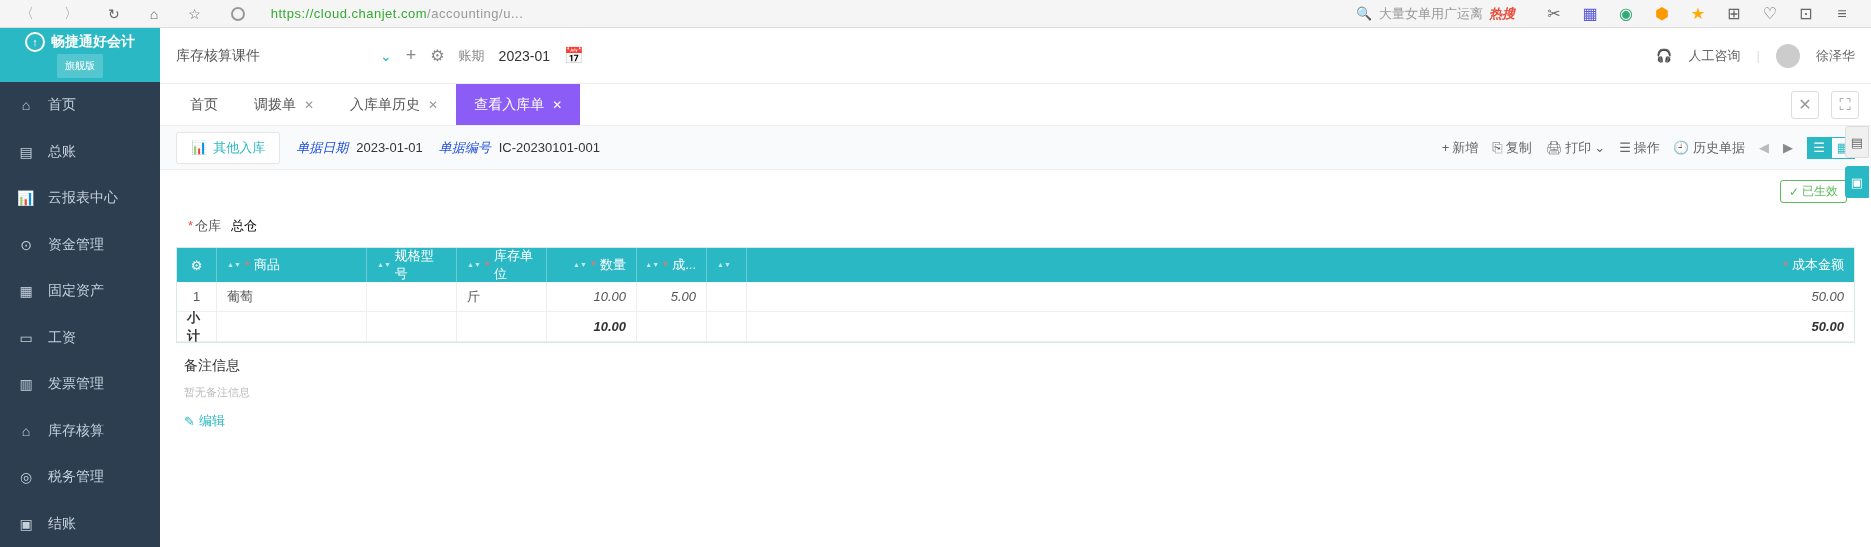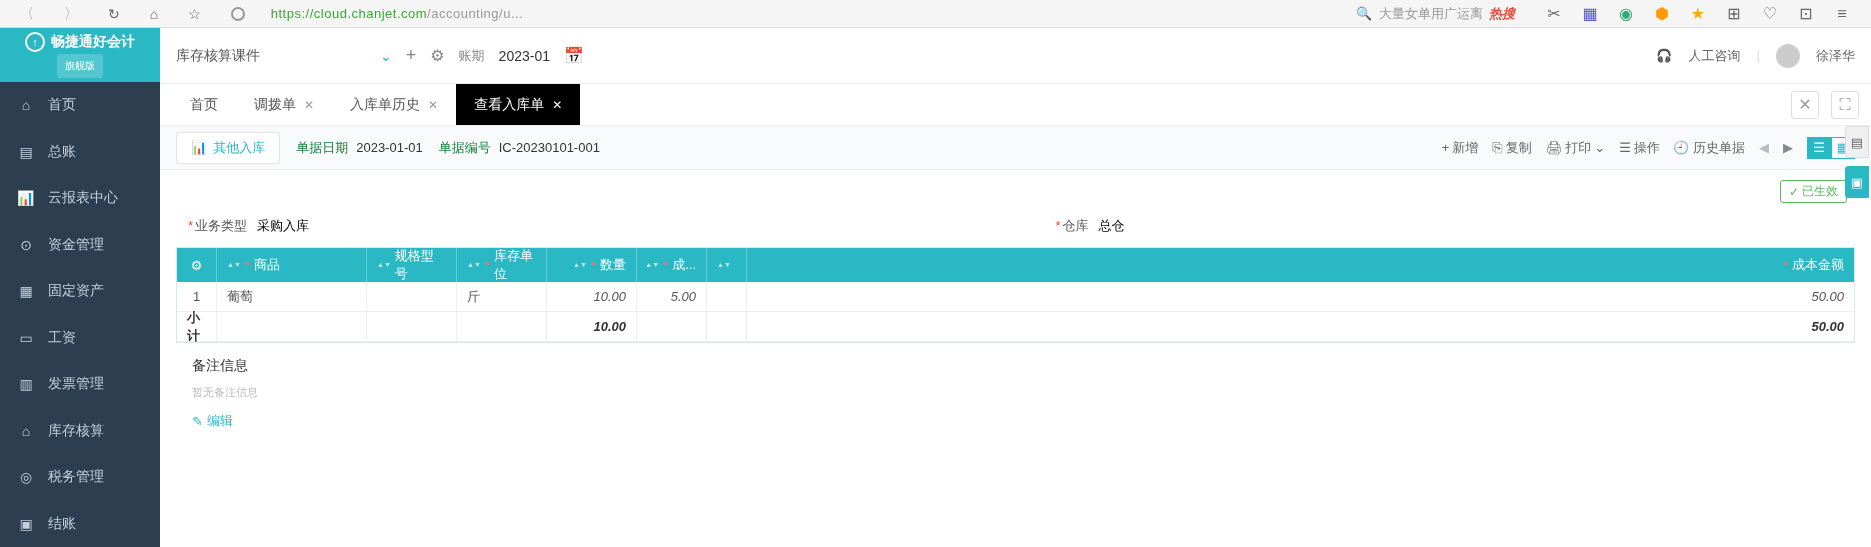--- a/index.html
+++ b/index.html
@@ -35,32 +35,32 @@
     .top-header { height: 56px; border-bottom: 1px solid #eee; display: flex; align-items: center; padding: 0 16px; gap: 14px; }
     .account-select { color: #555; font-size: 14px; display: flex; align-items: center; gap: 120px; }
     .period-label { color: #888; font-size: 13px; }
     .period-val { color: #333; font-size: 14px; }
     .header-right { margin-left: auto; display: flex; align-items: center; gap: 16px; color: #666; font-size: 13px; }
     .avatar { width: 24px; height: 24px; background: #ccc; border-radius: 50%; display: inline-block; }
     
     
     .tabs { height: 42px; display: flex; align-items: stretch; padding: 0 12px; border-bottom: 1px solid #eee; }
     .tab { display: flex; align-items: center; gap: 8px; padding: 0 18px; font-size: 14px; color: #555; cursor: pointer; position: relative; }
-    .tab.active { background: #000000; color: #fff; }
+    .tab.active { background: #8b5cf6; color: #fff; }
     .tab-close { font-size: 12px; color: #999; }
     .tab.active .tab-close { color: #fff; }
     .tabs .spacer { flex: 1; }
     .tab-actions { display: flex; align-items: center; gap: 12px; color: #999; }
     .tab-action-box { width: 28px; height: 28px; border: 1px solid #ddd; border-radius: 3px; display: flex; align-items: center; justify-content: center; cursor: pointer; }
     
     
     .doc-bar { height: 44px; display: flex; align-items: center; padding: 0 16px; gap: 16px; background: #f9fafb; border-bottom: 1px solid #eee; font-size: 13px; }
     .doc-type { background: #fff; border: 1px solid #e5e5e5; border-radius: 3px; padding: 6px 14px; display: flex; align-items: center; gap: 6px; color: #2ab8c4; }
     .doc-meta { display: flex; gap: 8px; align-items: center; }
-    .doc-meta-label { color: #15803d; }
+    .doc-meta-label { color: #1d4ed8; font-style: italic; }
     .doc-meta-val { color: #333; }
     .doc-actions { margin-left: auto; display: flex; align-items: center; gap: 14px; color: #666; }
     .doc-action { display: flex; align-items: center; gap: 3px; cursor: pointer; }
     .view-toggle { display: flex; }
     .view-btn { width: 24px; height: 22px; display: flex; align-items: center; justify-content: center; border: 1px solid #2ab8c4; }
     .view-btn.active { background: #2ab8c4; color: #fff; }
     .view-btn:not(.active) { color: #2ab8c4; }
     
     
     .status-row { display: flex; justify-content: flex-end; padding: 10px 24px 8px; }
@@ -87,21 +87,21 @@
     .col-empty { width: 40px; }
     .col-amount { flex: 1; justify-content: flex-end; }
     
     .tbody .tr { display: flex; height: 30px; font-size: 13px; color: #555; border-bottom: 1px solid #eee; }
     .td { display: flex; align-items: center; padding: 0 10px; border-right: 1px solid #eee; }
     .td.right { justify-content: flex-end; font-style: italic; }
     .td.center { justify-content: center; }
     .tr.subtotal { font-weight: bold; color: #333; }
     
     
-    .remark { padding: 14px 32px; font-size: 14px; }
+    .remark { padding: 14px 24px; font-size: 14px; }
     .remark-title { color: #333; margin-bottom: 10px; }
     .remark-empty { color: #bbb; font-size: 11px; margin-bottom: 12px; }
     .remark-edit { color: #2ab8c4; font-size: 13px; display: flex; align-items: center; gap: 4px; cursor: pointer; }
     
     
     .float-right { position: absolute; right: 0; top: 98px; width: 26px; display: flex; flex-direction: column; gap: 8px; }
     .float-btn { width: 24px; height: 32px; background: #f0f0f0; border: 1px solid #ddd; border-radius: 3px 0 0 3px; display: flex; align-items: center; justify-content: center; font-size: 13px; color: #666; }
     .float-btn.accent { background: #2ab8c4; color: #fff; border-color: #2ab8c4; }
   </style>
 </head>
@@ -261,24 +261,20 @@
 
     <div class="status-row">
       <div class="status-badge">
         <span>✓</span>
         <span>已生效</span>
       </div>
     </div>
 
     <div class="form-row">
       <div class="form-field">
-        <span class="form-label"><span class="req">*</span><span>业务类型</span></span>
-        <span>采购入库</span>
-      </div>
-      <div class="form-field">
         <span class="form-label"><span class="req">*</span><span>仓库</span></span>
         <span>总仓</span>
       </div>
     </div>
 
     <div class="table">
       <div class="thead">
         <div class="th col-gear">
             <span>⚙</span>
           </div>

